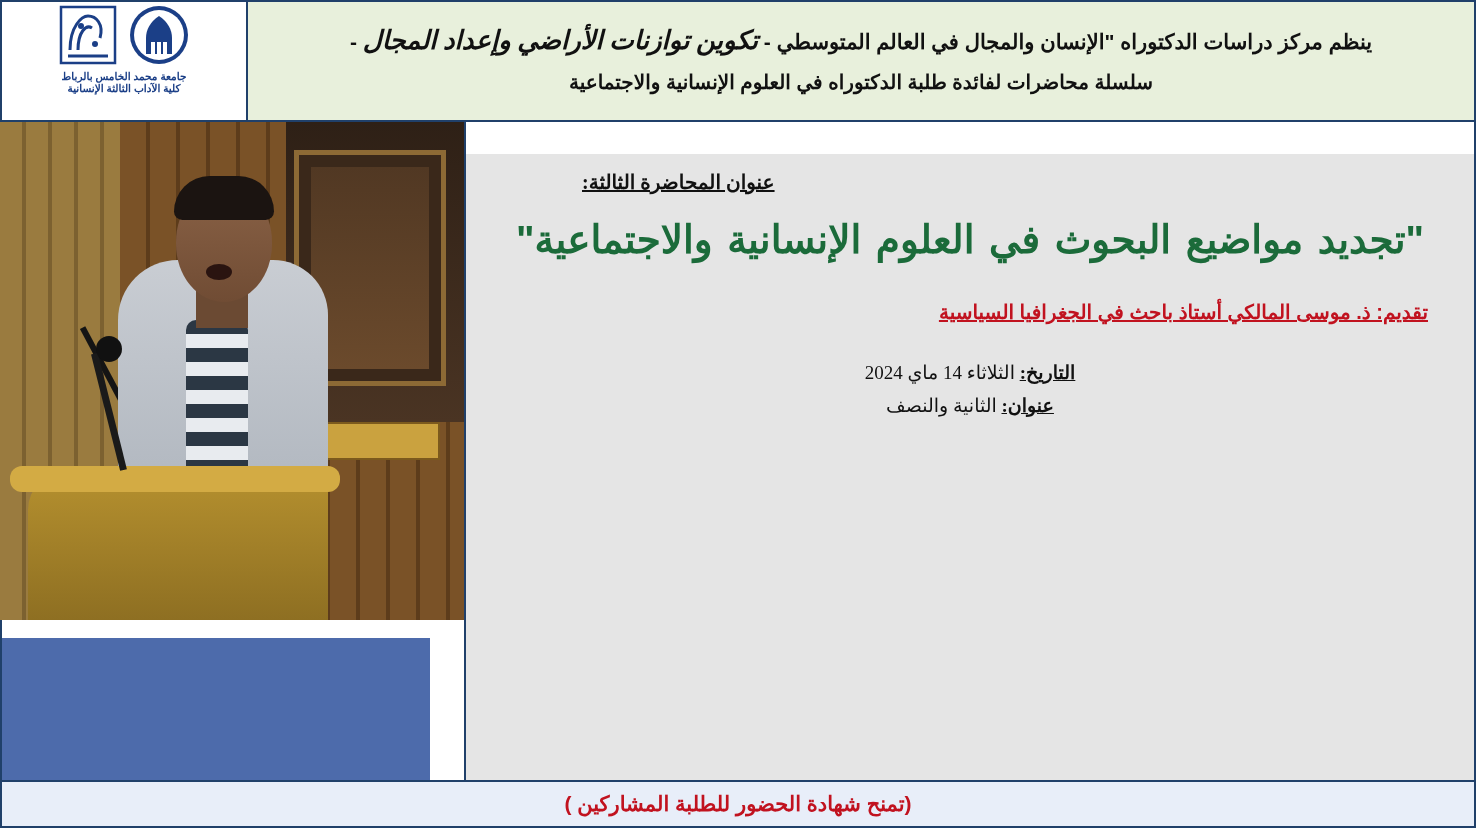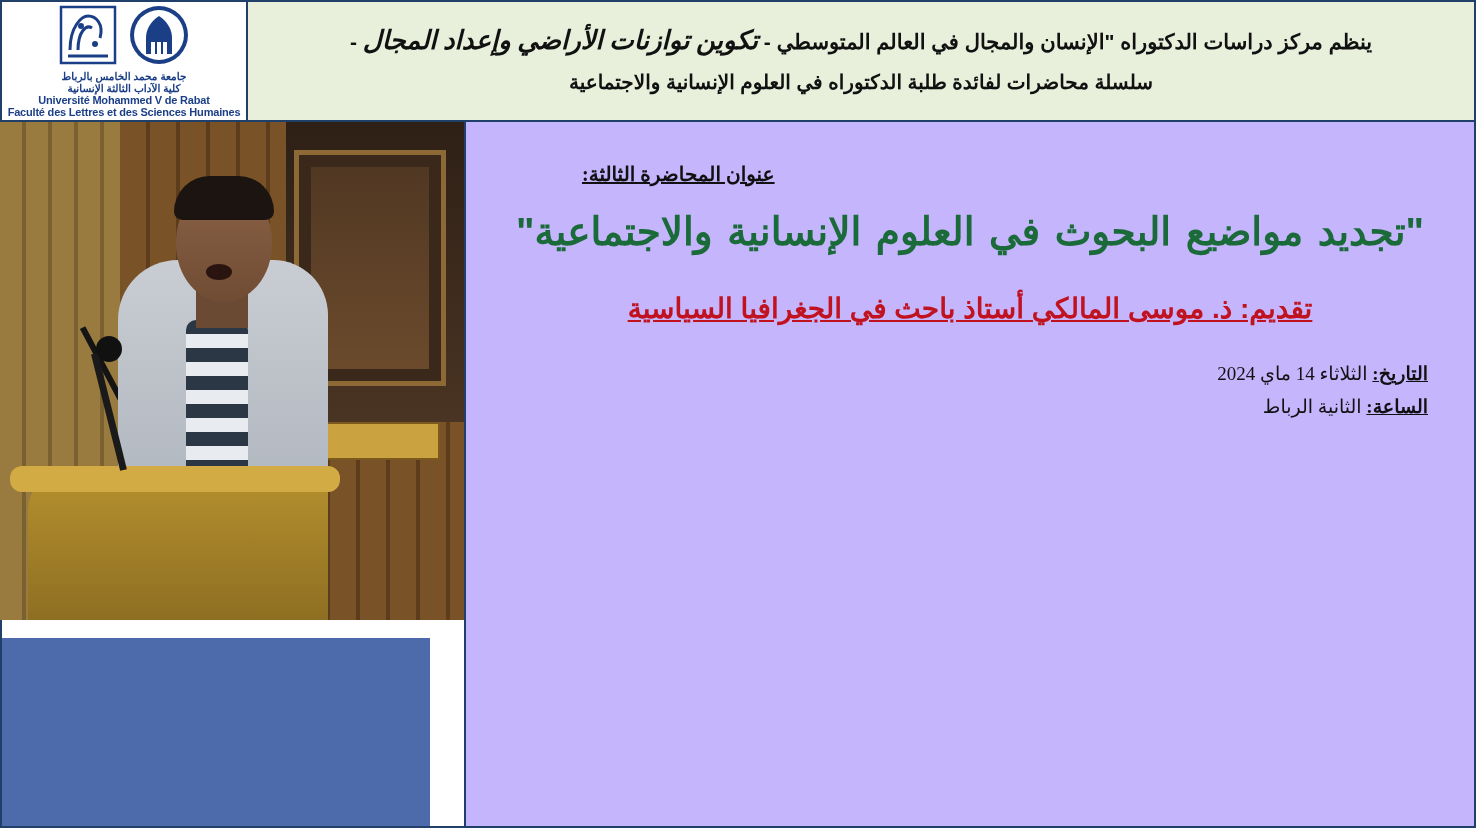--- a/index.html
+++ b/index.html
@@ -106,24 +106,25 @@
 
   
   .body-area {
     flex: 1 1 auto;
     display: flex;
     flex-direction: row;
     min-height: 0;
   }
   .content {
     flex: 1 1 auto;
-    background: #c4b5fd;
+    background: #e5e5e5;
     position: relative;
-    padding: 40px 46px 10px 46px;
+    padding: 16px 46px 10px 46px;
     box-sizing: border-box;
+    margin-top: 32px;
   }
   .label-lecture-title {
     font-size: 20px;
     font-weight: bold;
     color: #111111;
     text-decoration: underline;
     text-align: left;
     margin: 0 0 16px 70px;
     font-family: "Liberation Serif", serif;
   }
@@ -131,33 +132,33 @@
     font-size: 39px;
     font-weight: bold;
     color: #1b6b3a;
     text-align: justify;
     text-align-last: justify;
     line-height: 1.55;
     margin: 0 0 28px 0;
     padding: 0 4px;
   }
   .presenter {
-    font-size: 28px;
+    font-size: 20px;
     font-weight: bold;
     color: #c1121f;
     text-decoration: underline;
-    text-align: center;
+    text-align: right;
     margin: 30px 0 34px 0;
   }
   .detail-row {
     font-size: 19px;
     color: #111111;
     font-family: "Liberation Serif", serif;
     line-height: 1.6;
-    text-align: right;
+    text-align: center;
     margin: 0 0 2px 0;
   }
   .detail-row .dlabel {
     font-weight: bold;
     text-decoration: underline;
   }
   .detail-place {
     font-size: 19px;
     color: #111111;
     font-family: "Liberation Serif", serif;
@@ -376,42 +377,38 @@
             <rect x="23" y="38" width="4" height="12" fill="#ffffff"></rect>
             <rect x="29" y="38" width="4" height="12" fill="#ffffff"></rect>
             <rect x="35" y="38" width="4" height="12" fill="#ffffff"></rect>
           </svg>
         </span>
       </div>
       <div class="logo-arabic-text">
         <div>جامعة محمد الخامس بالرباط</div>
         <div>كلية الآداب الثالثة الإنسانية</div>
       </div>
-      <div class="logo-latin-text">
-        <div>Université Mohammed V de Rabat</div>
-        <div>Faculté des Lettres et des Sciences Humaines</div>
-      </div>
     </div>
 
   </div>
 
   <div class="body-area">
 
     <div class="content">
       <div class="label-lecture-title">عنوان المحاضرة الثالثة:</div>
       <div class="lecture-title">"تجديد مواضيع البحوث في العلوم الإنسانية والاجتماعية"</div>
       <div class="presenter">تقديم: ذ. موسى المالكي أستاذ باحث في الجغرافيا السياسية</div>
 
       <div class="detail-row">
         <span class="dlabel">التاريخ:</span>
         <span>الثلاثاء 14 ماي 2024</span>
       </div>
       <div class="detail-row">
-        <span class="dlabel">الساعة:</span>
-        <span>الثانية الرباط</span>
+        <span class="dlabel">عنوان:</span>
+        <span>الثانية والنصف</span>
       </div>
     </div>
 
     <div class="right-col">
       <div class="photo">
         <div class="wall"></div>
         <div class="wall-left"></div>
         <div class="dark-panel"></div>
         <div class="frame">
           <div class="frame-inner"></div>
@@ -429,14 +426,17 @@
         <div class="mic-stand"></div>
         <div class="mic-head"></div>
       </div>
       <div class="blue-block">
         <div class="inner"></div>
       </div>
     </div>
 
   </div>
 
+  <div class="footer">
+    <div class="footer-text">(تمنح شهادة الحضور للطلبة المشاركين )</div>
+  </div>
 
 </div>
 
 </body></html>

